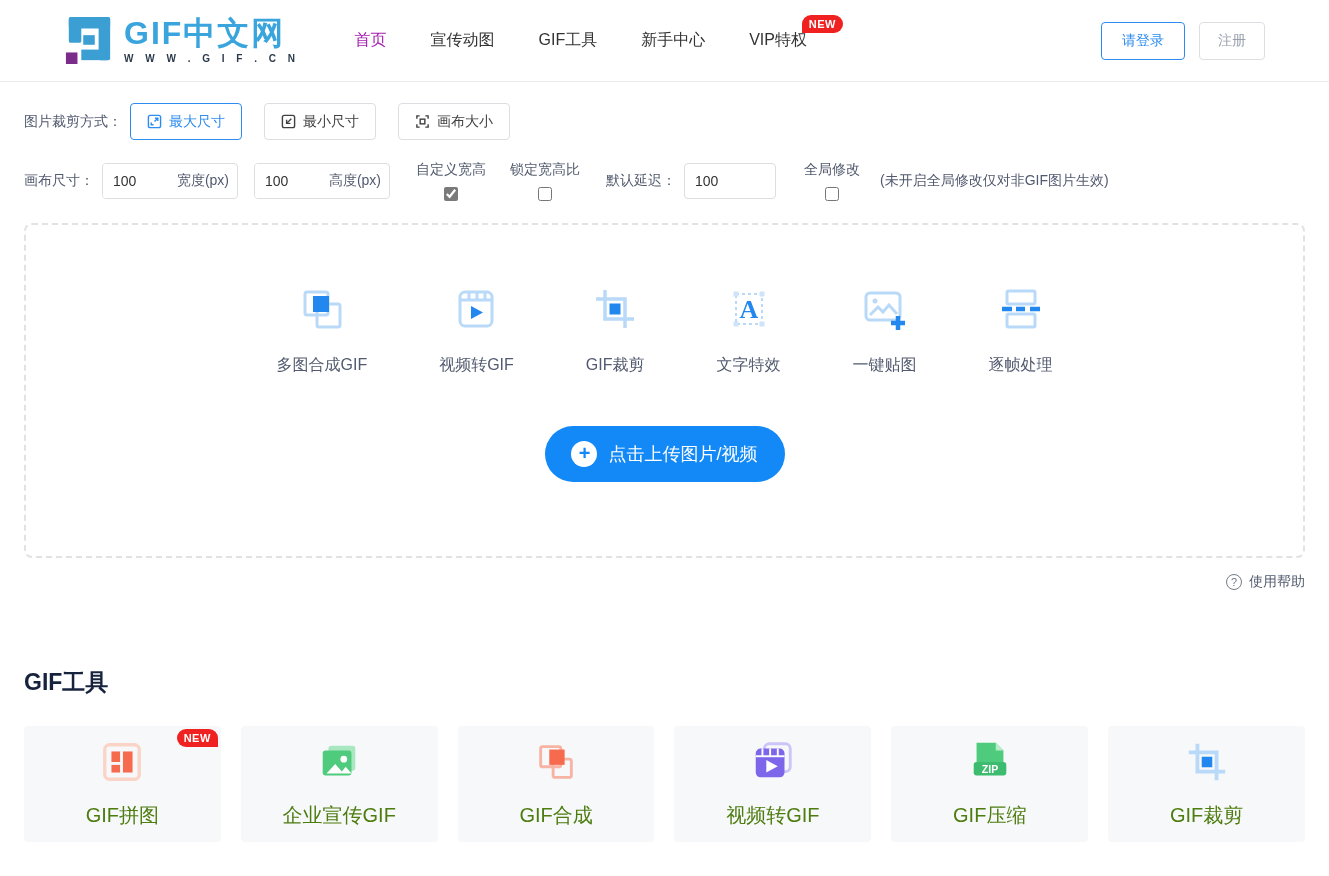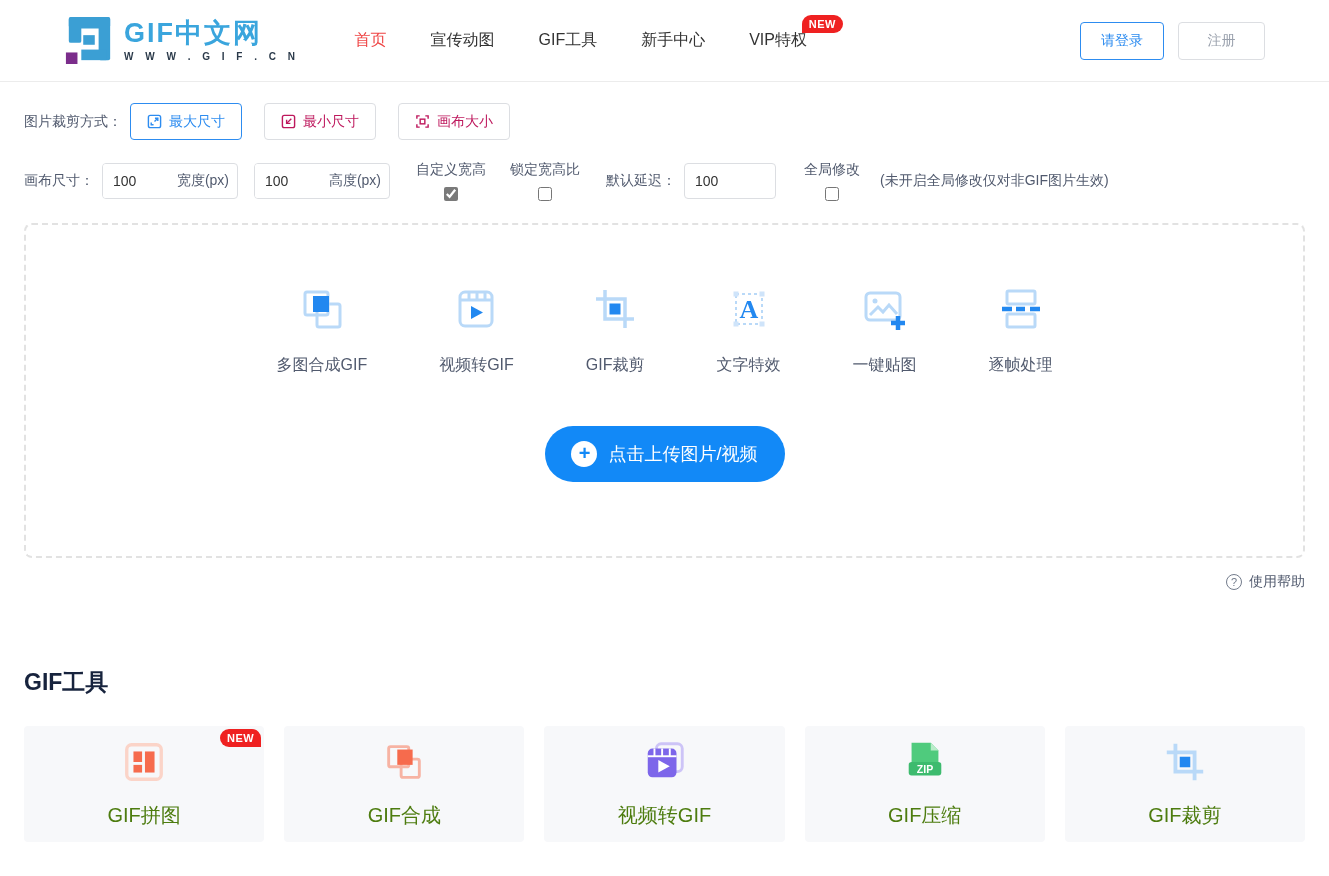--- a/index.html
+++ b/index.html
@@ -4,40 +4,40 @@
 <style>
   * { margin:0; padding:0; box-sizing:border-box; }
   html,body { width:1329px; height:876px; background:#fff; overflow:hidden;
               font-family:"Liberation Sans","DejaVu Sans",sans-serif; color:#515a6e; }
 
   
   .header { height:82px; display:flex; align-items:center; padding:0 64px;
             border-bottom:1px solid #ececec; background:#fff; }
   .logo { display:flex; align-items:center; gap:10px; cursor:pointer; }
   .logo-text { display:flex; flex-direction:column; line-height:1; }
-  .logo-title { font-size:27px; font-weight:bold; color:#3aa5dd; letter-spacing:2px; }
+  .logo-title { font-size:32px; font-weight:bold; color:#3aa5dd; letter-spacing:2px; }
   .logo-sub { font-size:10px; font-weight:bold; color:#2b3a4a; letter-spacing:4.5px; margin-top:5px; }
   .nav { display:flex; gap:44px; margin-left:55px; }
   .nav-item { font-size:16px; color:#333; cursor:pointer; position:relative; }
-  .nav-item.active { color:#ef4444;font-family:Liberation Serif, serif; }
+  .nav-item.active { color:#a21caf;font-family:Liberation Serif, serif; }
   .badge-new { position:absolute; top:-15px; right:-36px; background:#ef2121; color:#fff;
                font-size:11px; font-weight:bold; padding:3px 7px;
                border-radius:9px 9px 9px 0; letter-spacing:.5px; }
   .auth { margin-left:auto; display:flex; gap:14px; }
   .btn-login { width:84px; height:38px; border:1px solid #2d8cf0; color:#2d8cf0;
                background:#fff; border-radius:4px; font-size:14px; cursor:pointer; }
-  .btn-register { width:87px; height:38px; border:1px solid #dcdee2; color:#9aa1ad;
+  .btn-register { width:66px; height:38px; border:1px solid #dcdee2; color:#9aa1ad;
                   background:#fff; border-radius:4px; font-size:14px; cursor:pointer; }
 
   
   .main { padding:0 24px; }
   .row { display:flex; align-items:center; margin-top:21px; }
   .row-label { font-size:14px; color:#515a6e; margin-right:8px; }
   .mode-btn { display:flex; align-items:center; gap:7px; padding:0 16px; height:37px;
-              border:1px solid #dcdee2; border-radius:4px; background:#fff; color:#be185d;
+              border:1px solid #dcdee2; border-radius:4px; background:#fff; color:#404040;
               font-size:14px; cursor:pointer; margin-right:22px; }
   .mode-btn.active { border-color:#2d8cf0; color:#2d8cf0;font-family:Liberation Mono, monospace; }
   .mode-btn svg { display:block; }
 
   .input-box { display:flex; align-items:center; width:136px; height:36px;
                border:1px solid #dcdee2; border-radius:4px; background:#fff;
                margin-right:16px; overflow:hidden; }
   .input-box input { border:none; outline:none; width:62px; height:100%;
                      padding-left:10px; font-size:14px; color:#333;
                      font-family:"Liberation Sans",sans-serif; }
@@ -275,20 +275,31 @@
         <svg width="46" height="46" viewBox="0 0 48 48" fill="none">
           <rect x="6" y="6" width="36" height="36" rx="5" stroke="#fbd4c8" stroke-width="3.5"></rect>
           <rect x="13" y="13" width="9" height="11" fill="#f66b4d"></rect>
           <rect x="13" y="27" width="9" height="8" fill="#f66b4d"></rect>
           <rect x="25" y="13" width="10" height="22" fill="#f66b4d"></rect>
         </svg>
       </span>
       <span class="card-label">GIF拼图</span>
     </div>
 
+    <div class="card">
+      <span>
+        <svg width="46" height="46" viewBox="0 0 48 48" fill="none">
+          <rect x="13" y="7" width="28" height="26" rx="3" fill="#a9e7c1"></rect>
+          <rect x="7" y="12" width="30" height="26" rx="3" fill="#4fcb7d"></rect>
+          <circle cx="29" cy="21" r="3.5" fill="#fff"></circle>
+          <path d="M11 36 l9 -10 l7 8 l4 -5 l6 7 z" fill="#fff"></path>
+        </svg>
+      </span>
+      <span class="card-label">企业宣传GIF</span>
+    </div>
 
     <div class="card">
       <span>
         <svg width="46" height="46" viewBox="0 0 48 48" fill="none">
           <rect x="8" y="8" width="21" height="21" rx="2" stroke="#f7b3a3" stroke-width="3"></rect>
           <rect x="21" y="21" width="19" height="19" rx="2" stroke="#f7b3a3" stroke-width="3"></rect>
           <rect x="17" y="11" width="16" height="16" fill="#f66b4d"></rect>
         </svg>
       </span>
       <span class="card-label">GIF合成</span>

